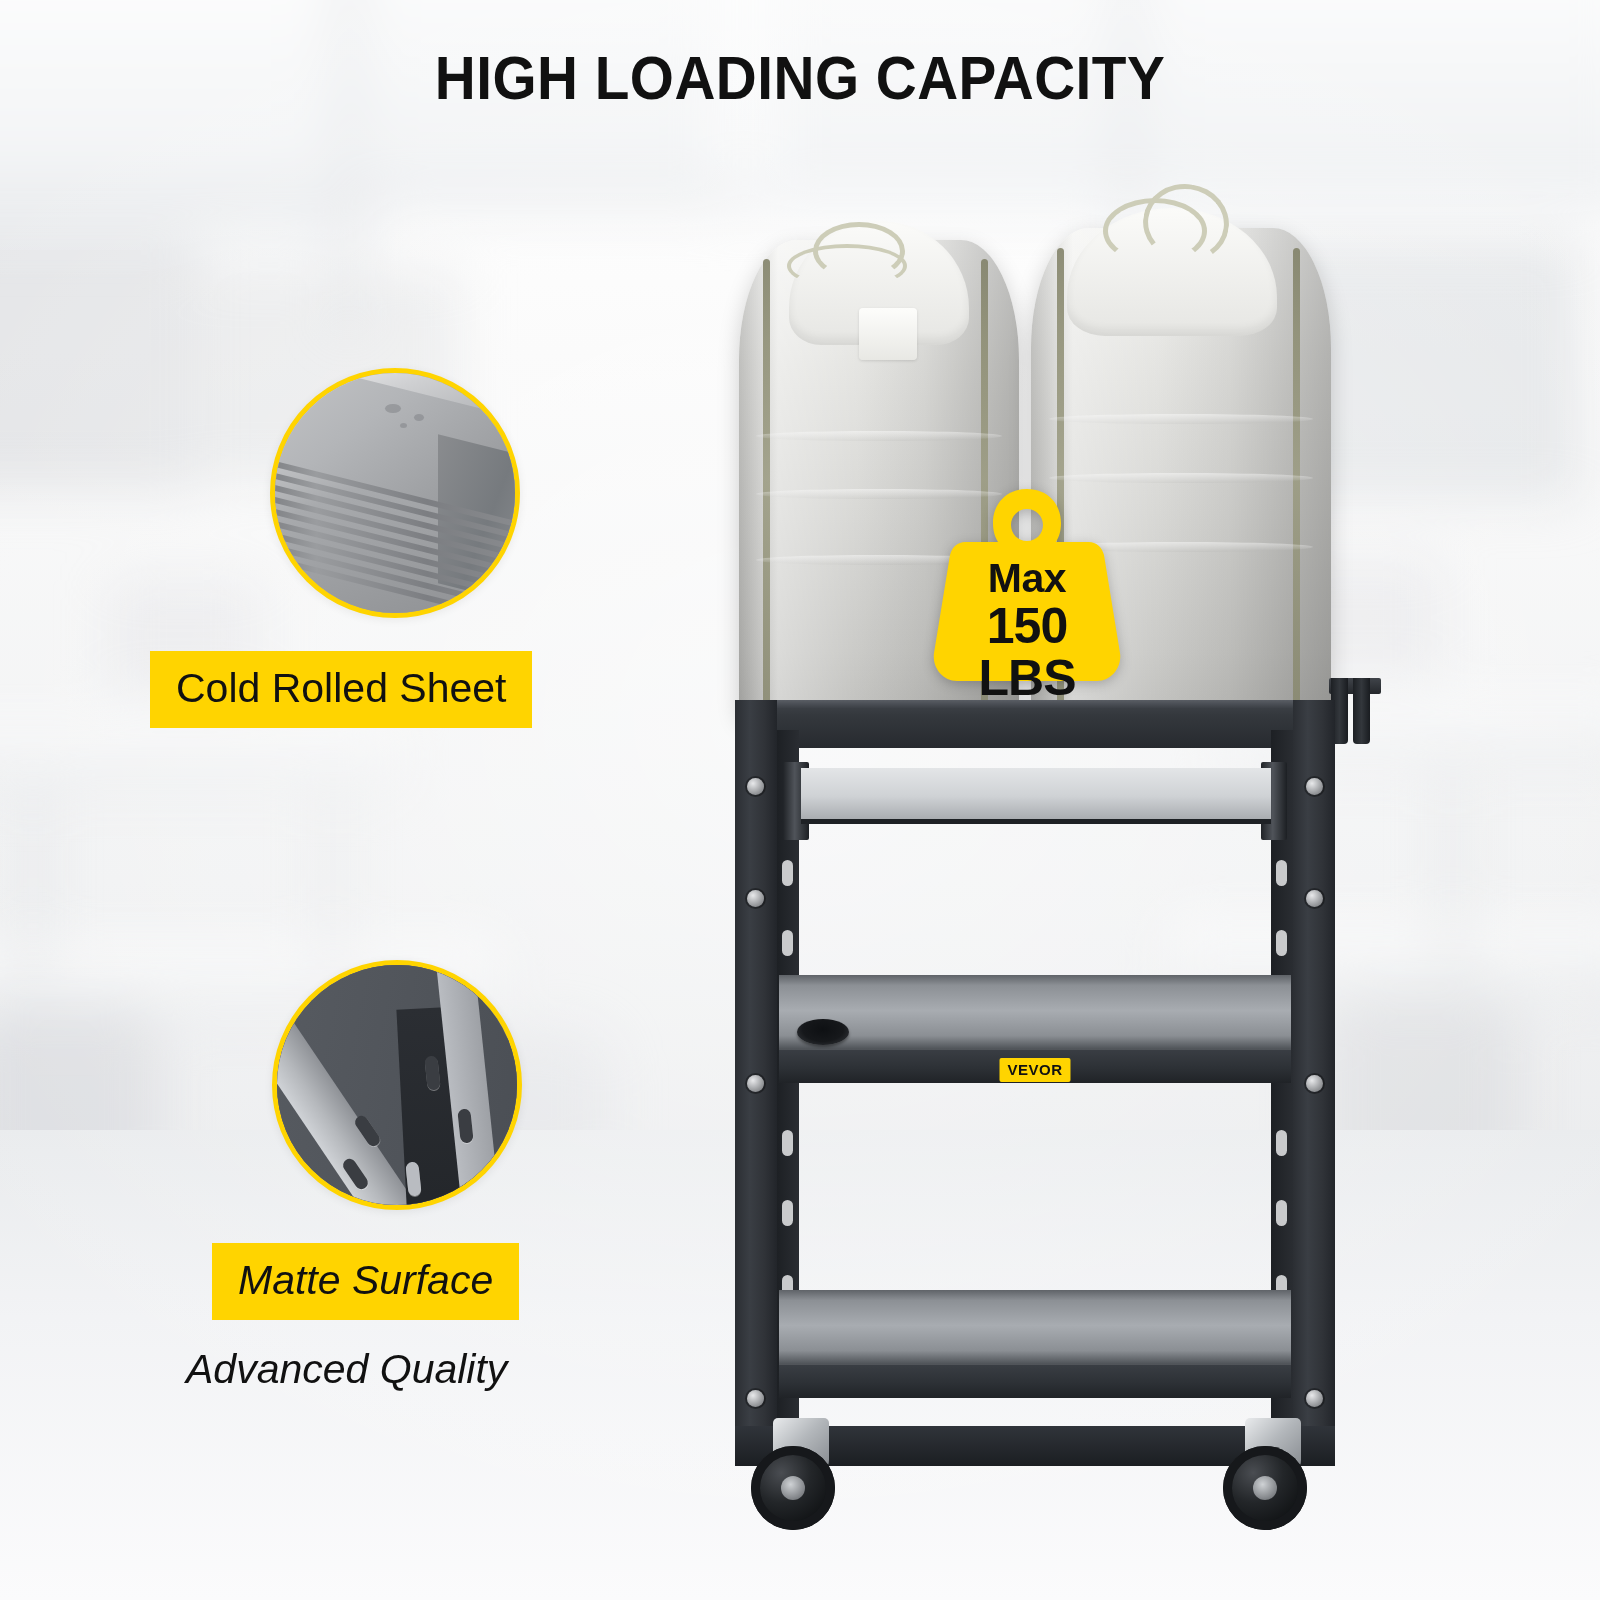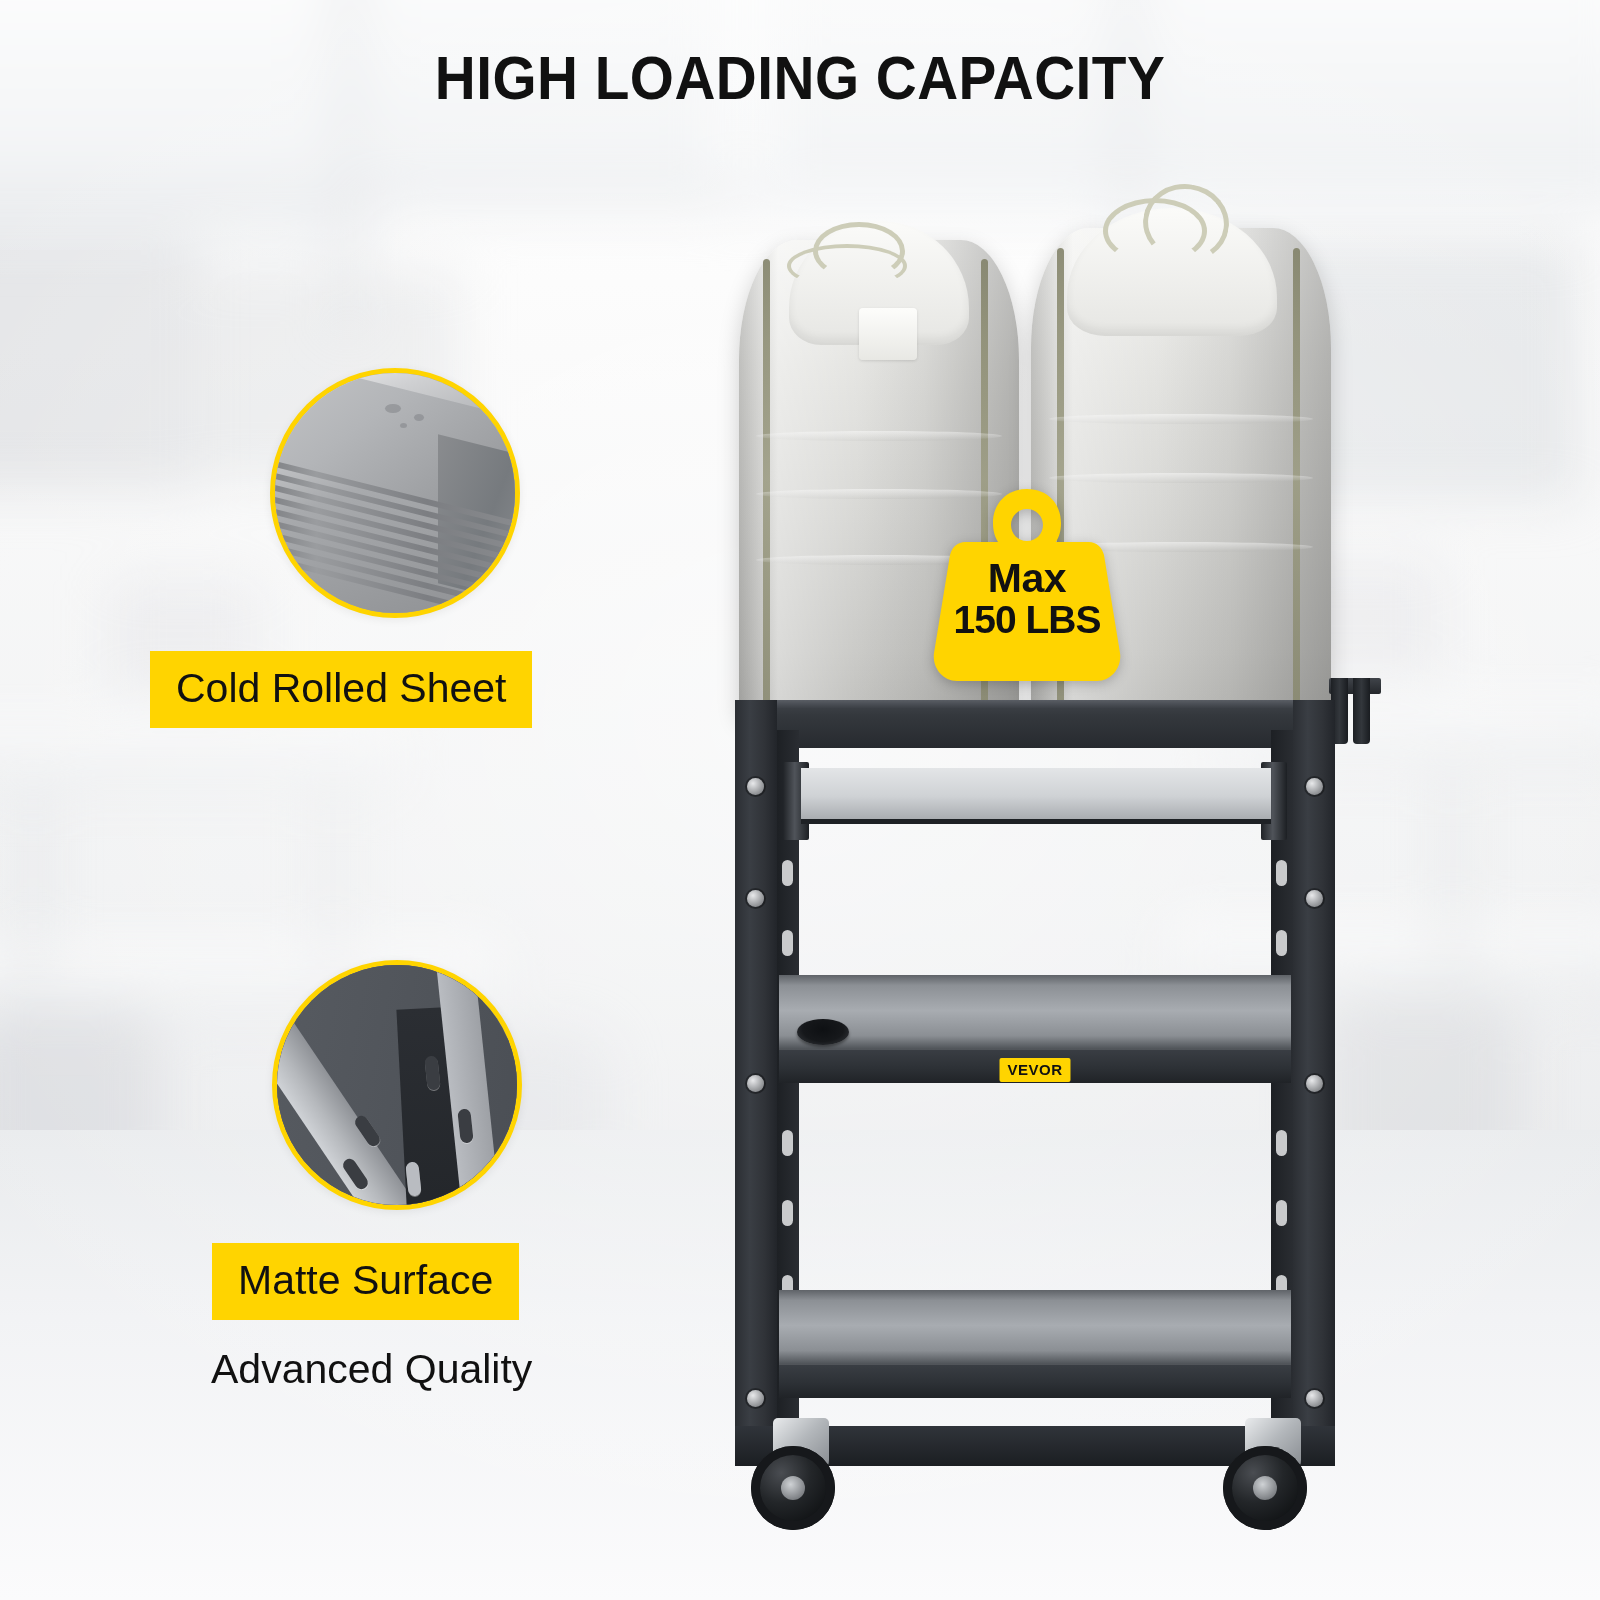--- a/index.html
+++ b/index.html
@@ -308,21 +308,21 @@
   }
   #weight-shape {
     position:absolute; inset:0;
     filter:drop-shadow(0 3px 6px rgba(0,0,0,.22));
   }
   #weight-text {
     position:absolute; left:0; right:0; top:70px;
     text-align:center; color:#111; line-height:1.04;
   }
   #weight-max { font-size:41px; font-weight:bold; display:block; letter-spacing:-.5px; }
-  #weight-value { font-size:39px; font-weight:bold; display:block; letter-spacing:-1px; }
+  #weight-value { font-size:50px; font-weight:bold; display:block; letter-spacing:-1px; }
 </style>
 </head>
 <body>
 
 <div id="bg">
   <div class="wash"></div>
   <div class="blurlayer">
 
     <div class="bgshape bgwin" style="left:-40px;  top:-20px;  width:480px;  height:330px;"></div>
     <div class="bgshape bgwin" style="left:430px;  top:-30px;  width:360px;  height:300px;"></div>
@@ -375,38 +375,38 @@
       <div class="sheet-speck" style="left:46%; top:13%; width:16px; height:9px;"></div>
       <div class="sheet-speck" style="left:58%; top:17%; width:10px; height:7px;"></div>
       <div class="sheet-speck" style="left:52%; top:21%; width:7px;  height:5px;"></div>
     </div>
   </div>
   <div style="margin-top:33px;">
     <span class="flabel">Cold Rolled Sheet</span>
   </div>
 </div>
 
-<div class="feature" style="left:152px; top:960px;">
+<div class="feature" style="left:152px; top:960px;font-style:italic;">
   <div class="fcircle" style="width:250px; height:250px; margin-left:120px;">
     <div id="matte-art">
       <div class="matte-panelA"></div>
       <div class="matte-rail"></div>
       <div class="matte-dark"></div>
       <div class="matte-lightcol"></div>
       <div class="slot" style="left:35%; top:62%; transform:rotate(-34deg);"></div>
       <div class="slot" style="left:30%; top:80%; transform:rotate(-34deg);"></div>
       <div class="slot" style="left:62%; top:38%; transform:rotate(-6deg);"></div>
       <div class="slot" style="left:76%; top:60%; transform:rotate(-6deg);"></div>
       <div class="slot" style="left:54%; top:82%; transform:rotate(-6deg); background:#b9bcc1;"></div>
     </div>
   </div>
   <div style="margin-top:33px; margin-left:60px;">
     <span class="flabel">Matte Surface</span>
   </div>
-  <span class="fsub" style="margin-left:59px;">Advanced Quality</span>
+  <span class="fsub" style="margin-left:34px;">Advanced Quality</span>
 </div>
 
 <div id="bags">
 
   <div class="bag" style="left:4px; width:280px; height:478px;">
     <div class="bag-body"></div>
     <div class="bag-neck"></div>
     <div class="bag-seam" style="left:24px;"></div>
     <div class="bag-seam" style="left:242px;"></div>
     <div class="bag-fold" style="top:40%;"></div>

